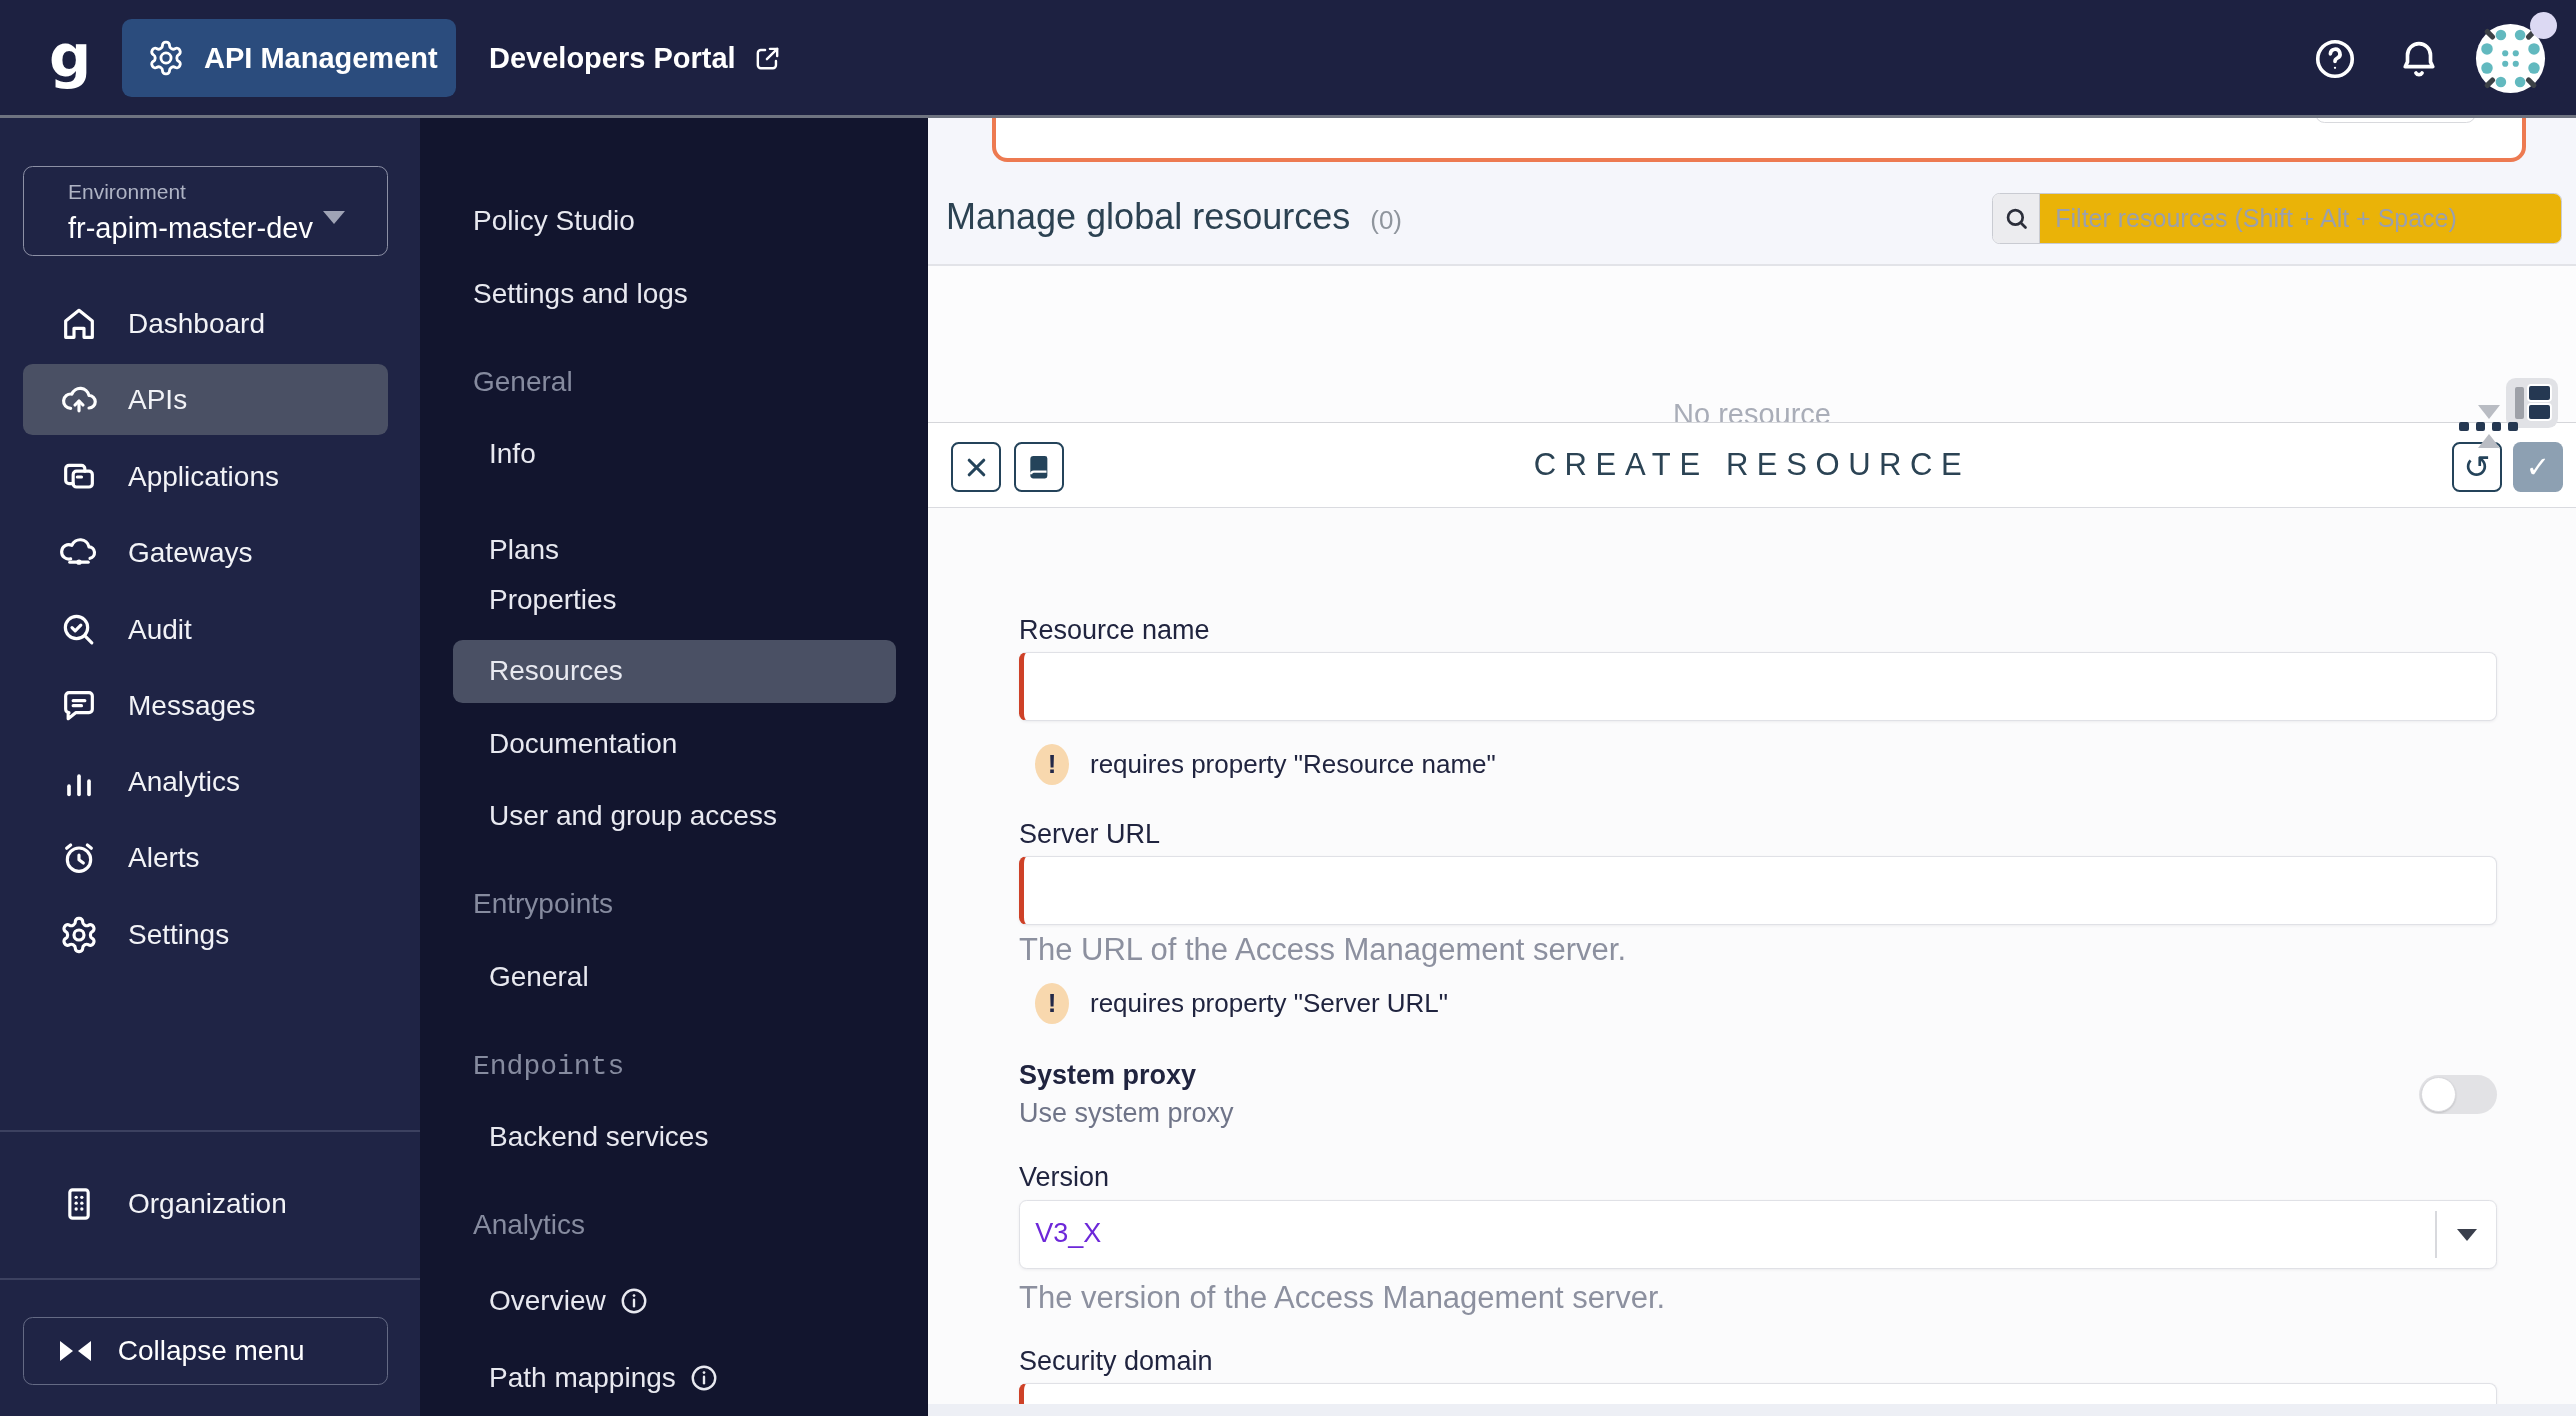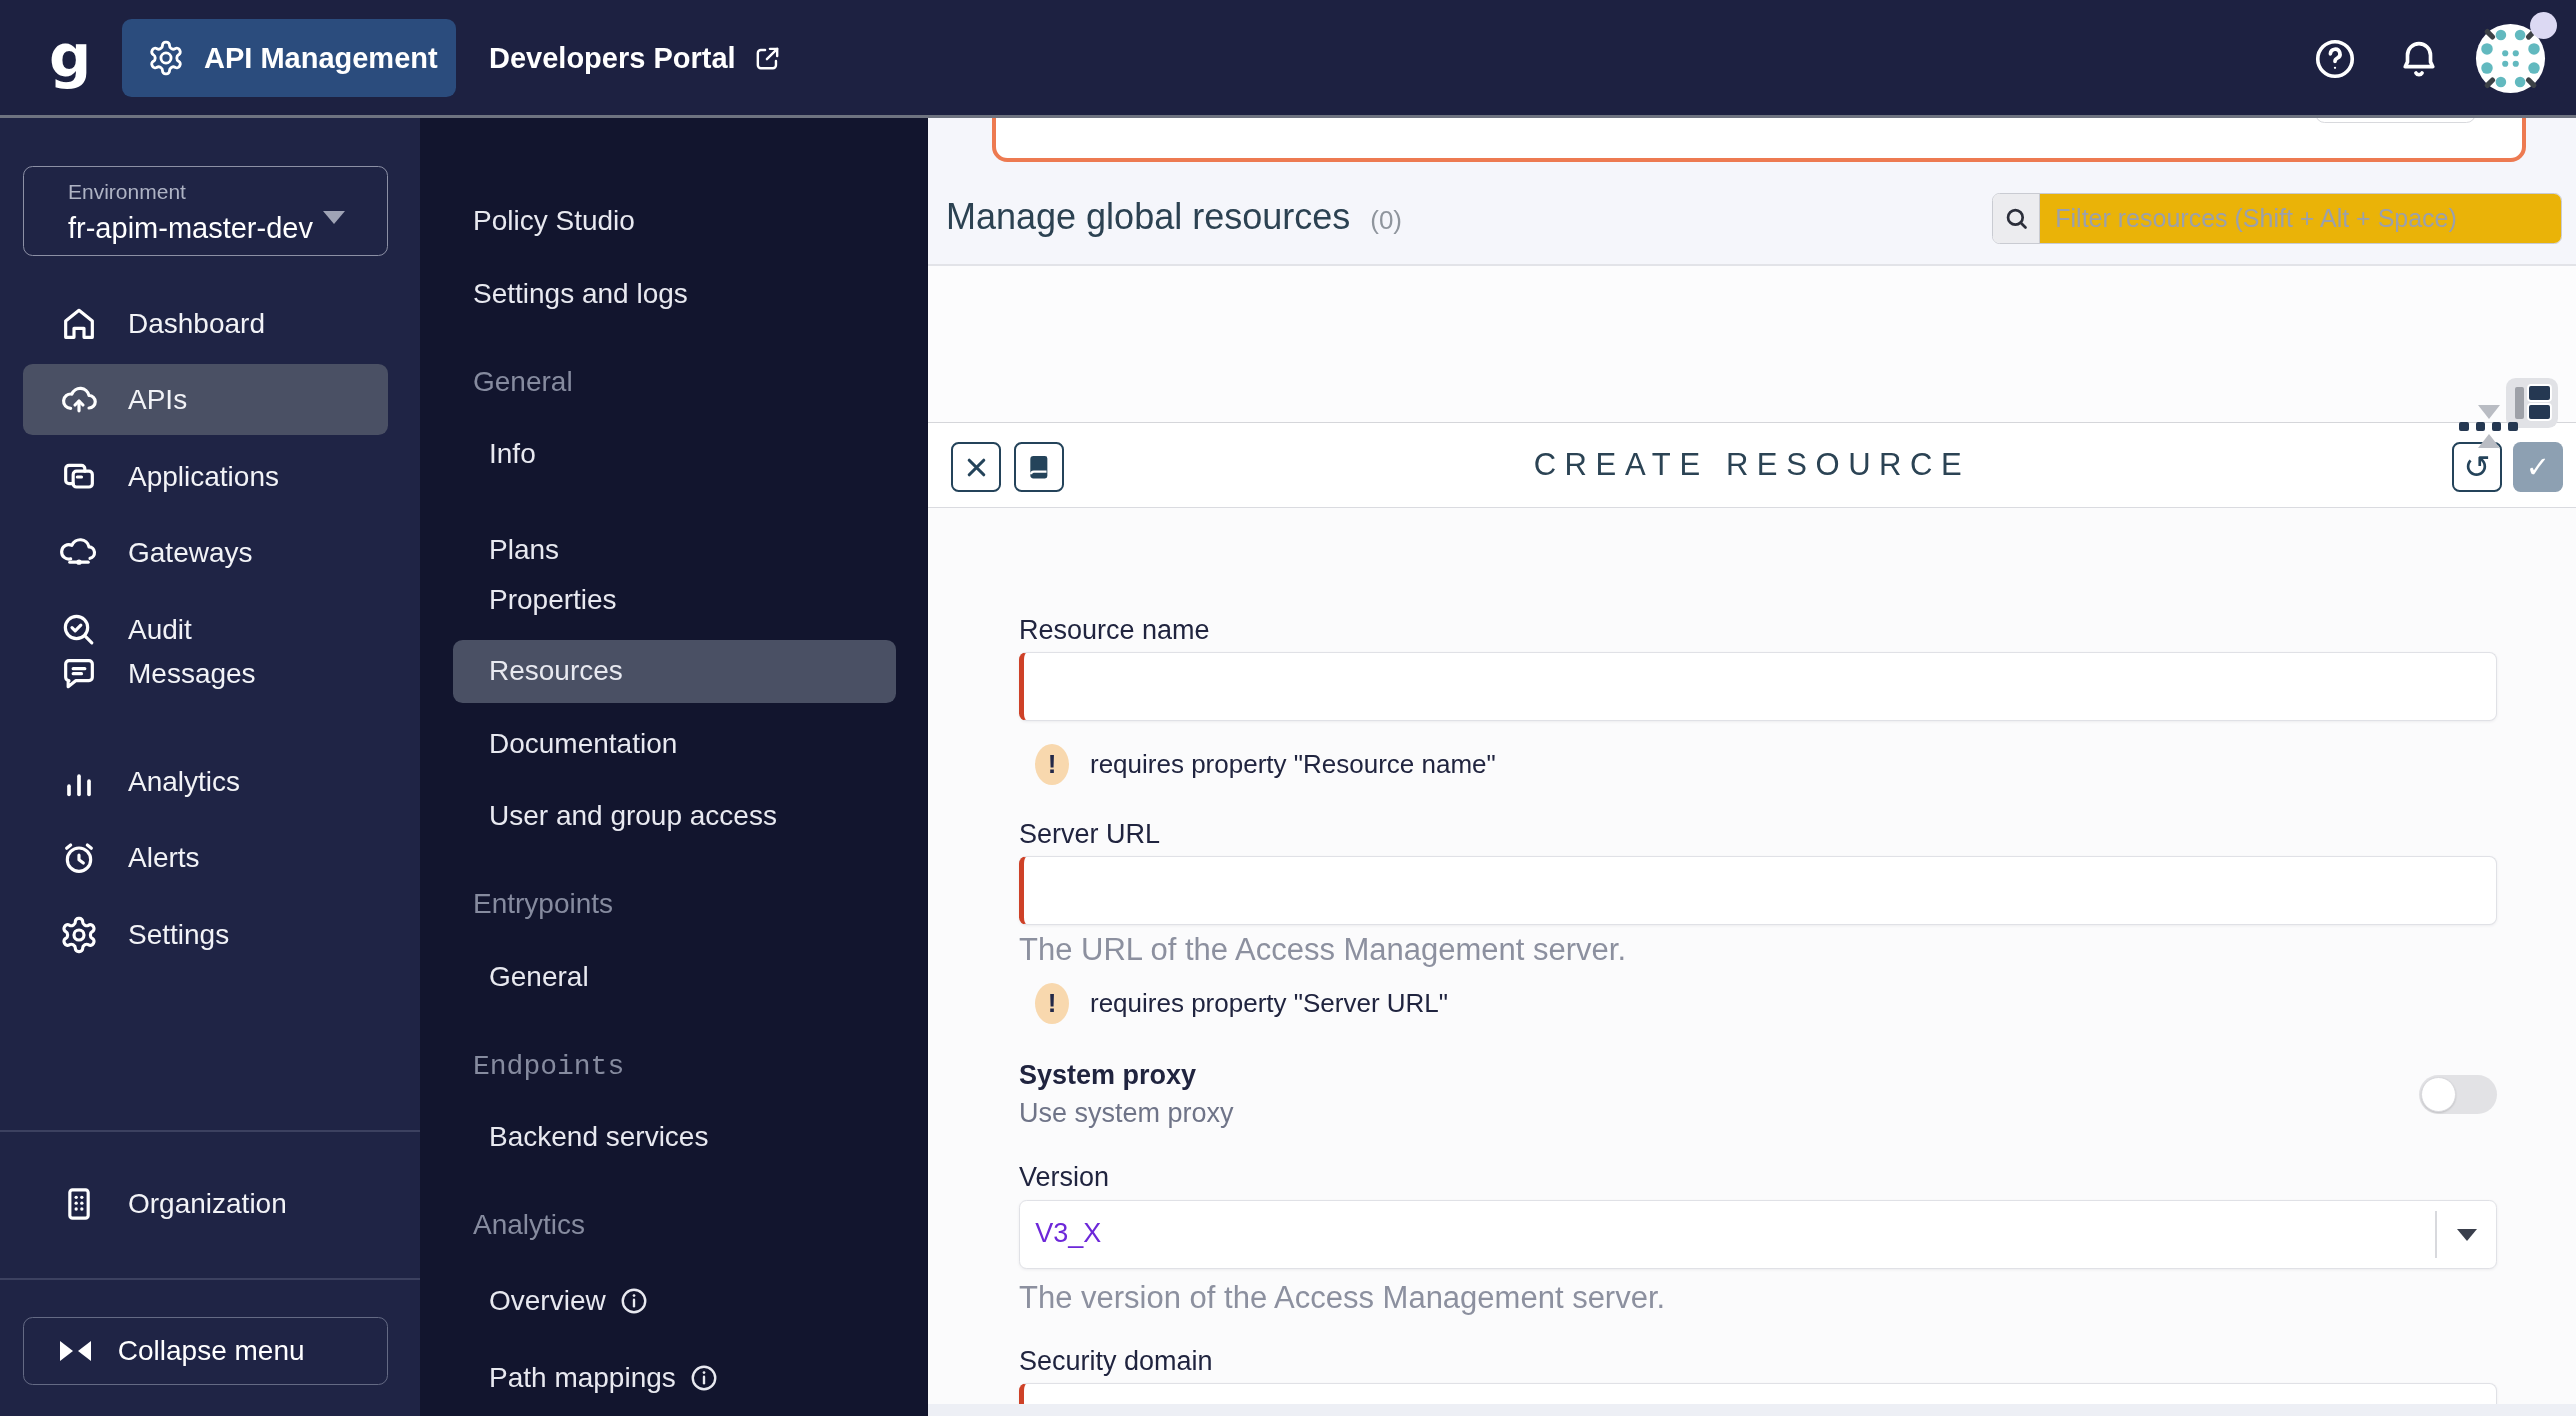--- a/index.html
+++ b/index.html
@@ -131,20 +131,21 @@
         <svg width="27" height="27" viewBox="0 0 24 24" fill="none" stroke="currentColor" stroke-width="2.4" stroke-linecap="round">
           <circle cx="11" cy="11" r="6.5"></circle>
             <path d="m15.8 15.8 4.2 4.2"></path>
           </svg>
       </span>
       <input placeholder="Filter resources (Shift + Alt + Space)" style="">
     </div>
 
     <div class="head-divider"></div>
     <div class="band"></div>
+    <div class="no-resource">No resource</div>
 
     <div class="layout-btn">
       <span class="bar"></span>
         <span class="r1"></span>
         <span class="r2"></span>
     </div>
     <div class="drag-handle">
       <div class="dh-down"></div>
       <div class="dh-dots">
           <i></i>
@@ -268,21 +269,21 @@
     <div class="nav-item" style="top:476px;">
       <span class="nicon">
         <svg viewBox="0 0 24 24" fill="none" stroke="currentColor" stroke-width="1.9" stroke-linecap="round" stroke-linejoin="round">
           <circle cx="10.5" cy="10.5" r="6.7"></circle>
             <path d="m15.7 15.7 4 4"></path>
             <path d="m7.8 10.6 1.9 1.9 3.4-3.4"></path>
           </svg>
       </span>
       <span class="nlabel">Audit</span>
     </div>
-    <div class="nav-item" style="top:520px;">
+    <div class="nav-item" style="top:552px;">
       <span class="nicon">
         <svg viewBox="0 0 24 24" fill="none" stroke="currentColor" stroke-width="1.9" stroke-linecap="round" stroke-linejoin="round">
           <path d="M4 6a2 2 0 0 1 2-2h12a2 2 0 0 1 2 2v8a2 2 0 0 1-2 2h-8l-4.5 3.6V16H6a2 2 0 0 1-2-2z"></path>
           <path d="M8.5 8.8h7"></path>
             <path d="M8.5 11.8h5"></path>
           </svg>
       </span>
       <span class="nlabel">Messages</span>
     </div>
     <div class="nav-item" style="top:628px;">

